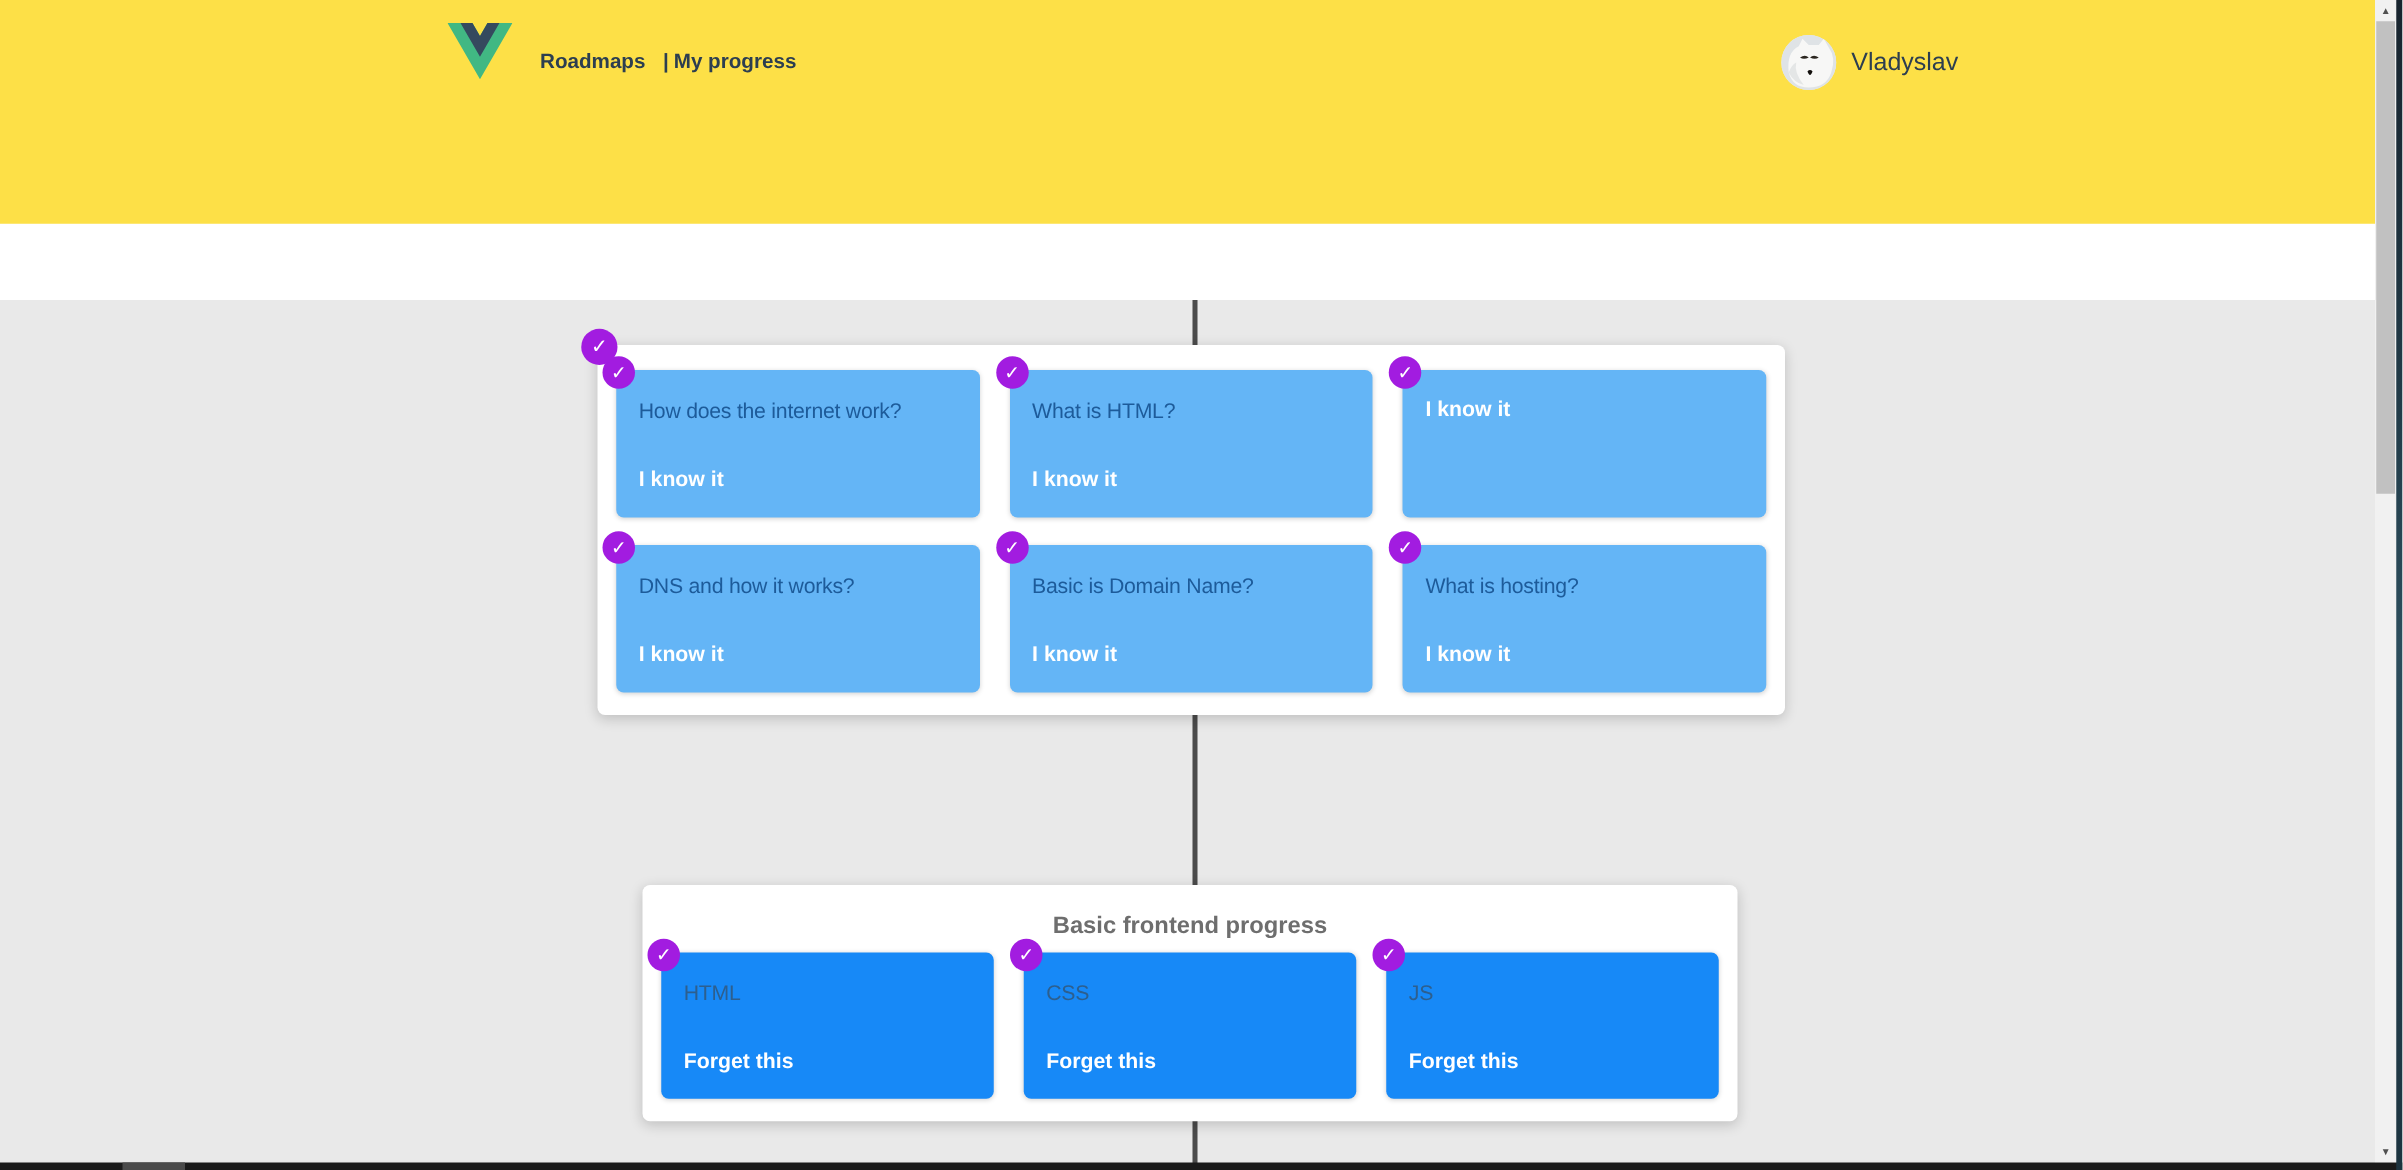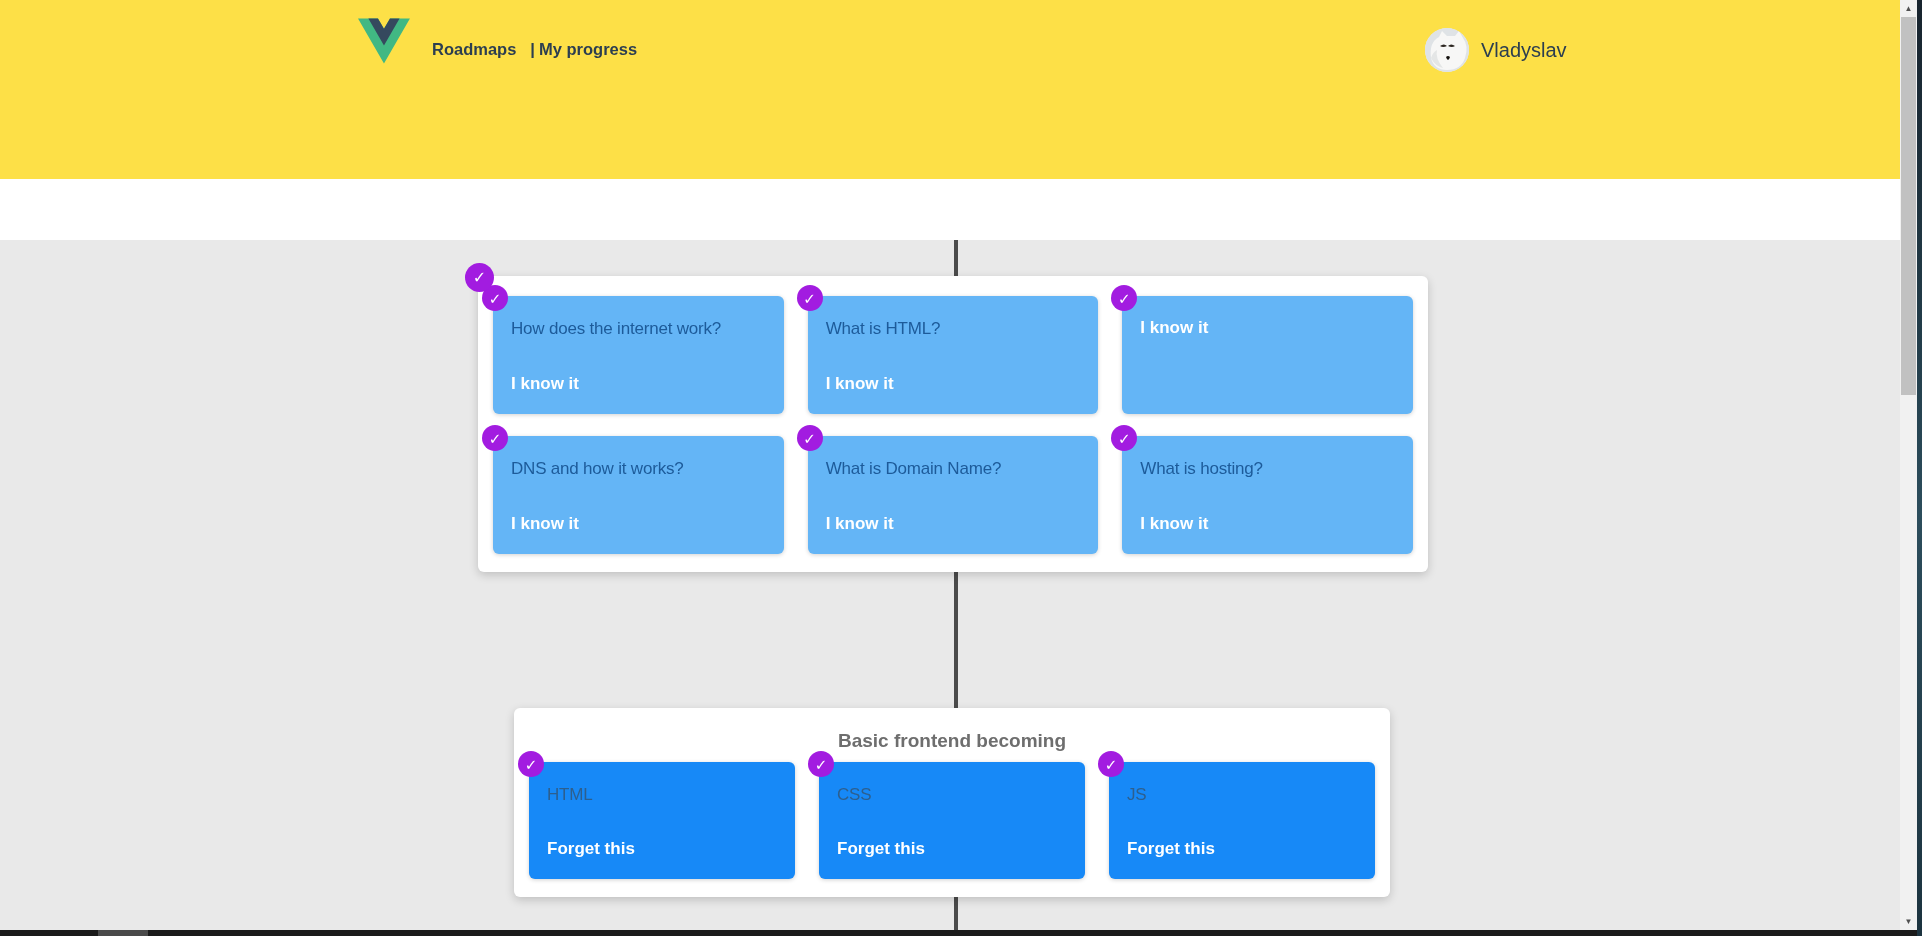--- a/index.html
+++ b/index.html
@@ -155,33 +155,33 @@
             <span class="badge">✓</span>
             <div class="topic-action">I know it</div>
           </div>
           <div class="topic-card">
             <span class="badge">✓</span>
             <div class="topic-title">DNS and how it works?</div>
             <div class="topic-action">I know it</div>
           </div>
           <div class="topic-card">
             <span class="badge">✓</span>
-            <div class="topic-title">What is Domain Name?</div>
+            <div class="topic-title">Basic is Domain Name?</div>
             <div class="topic-action">I know it</div>
           </div>
           <div class="topic-card">
             <span class="badge">✓</span>
             <div class="topic-title">What is hosting?</div>
             <div class="topic-action">I know it</div>
           </div>
         </div>
     </section>
 
     <section class="group-card basic">
-      <h2 class="group-title">Basic frontend becoming</h2>
+      <h2 class="group-title">Basic frontend progress</h2>
       <div class="topics">
           <div class="topic-card">
             <span class="badge">✓</span>
             <div class="topic-title">HTML</div>
             <div class="topic-action">Forget this</div>
           </div>
           <div class="topic-card">
             <span class="badge">✓</span>
             <div class="topic-title">CSS</div>
             <div class="topic-action">Forget this</div>

